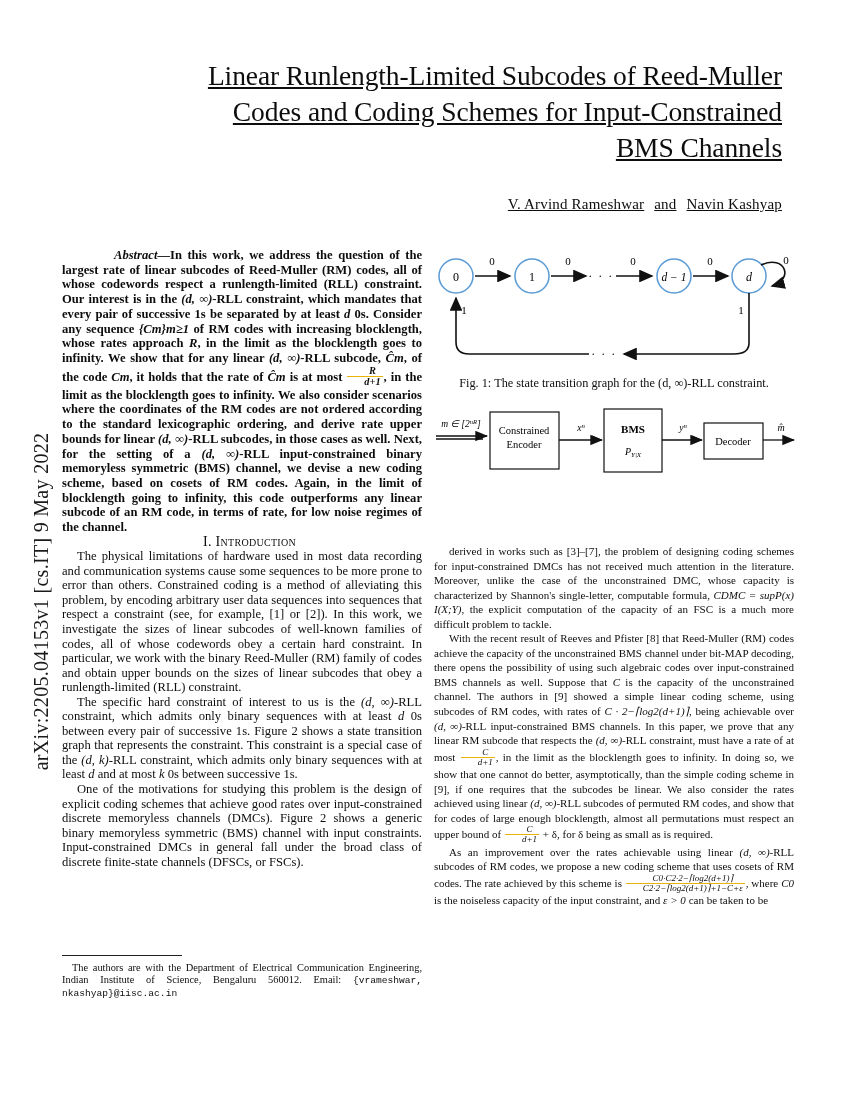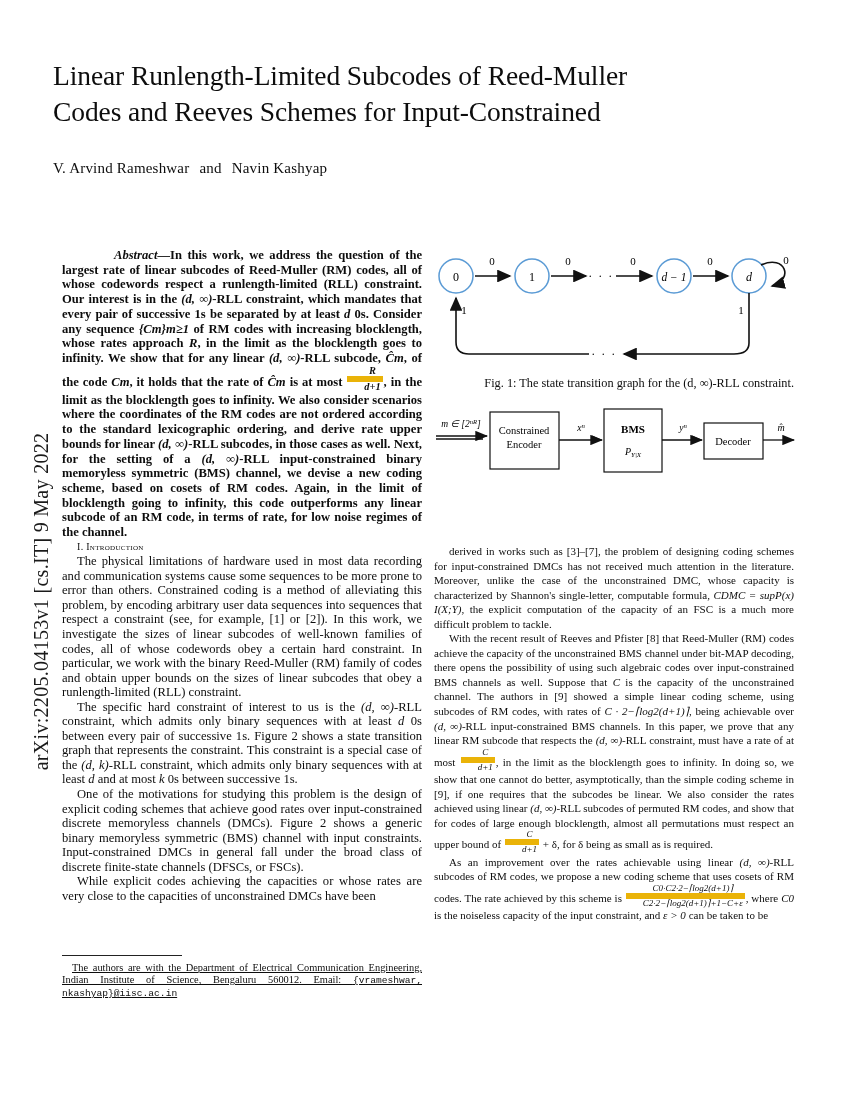--- a/index.html
+++ b/index.html
@@ -28,24 +28,25 @@
     font-family: "Liberation Serif", serif;
     font-size: 20px;
     letter-spacing: 0.3px;
     color: #1a1a1a;
     white-space: nowrap;
   }
 
   
   .title-block {
     position: absolute;
-    left: 53px;
+    left: 70px;
     top: 58px;
     width: 712px;
-    text-align: left;
+    text-align: right;
+    text-decoration: underline;
   }
   .paper-title {
     font-size: 27.5px;
     line-height: 36px;
     font-weight: normal;
     margin: 0;
     letter-spacing: -0.1px;
   }
   .authors {
     margin-top: 30px;
@@ -76,24 +77,24 @@
     margin: 0;
     line-height: 14.7px;
   }
   .abstract .lead {
     font-style: italic;
     font-weight: bold;
     margin-left: 37px;
   }
 
   .sec-head {
-    text-align: left;
+    text-align: center;
     text-indent: 0;
     margin: 12px 0 3px 0;
-    font-size: 10px;
+    font-size: 14px;
     font-variant: small-caps;
     letter-spacing: 0.3px;
   }
 
   
   .footnote-rule {
     position: absolute;
     left: 62px;
     top: 955px;
     width: 120px;
@@ -101,54 +102,53 @@
     background: #222;
   }
   .footnotes {
     position: absolute;
     left: 62px;
     top: 962px;
     width: 360px;
     font-size: 10.4px;
     line-height: 12.2px;
     text-align: justify;
-    text-decoration: underline;
   }
   .footnotes p { margin: 0; text-indent: 10px; }
   .mono { font-family: "Liberation Mono", "DejaVu Sans Mono", monospace; font-size: 9.6px; }
 
   
   .mi { font-style: italic; font-family: "Liberation Serif", serif; }
   .frac {
     display: inline-block;
     vertical-align: -0.45em;
     text-align: center;
     font-size: 0.82em;
     line-height: 1.02;
     margin: 0 1px;
   }
   .frac .num { display: block; padding: 0 2px; }
-  .frac .den { display: block; border-top: 6px solid #eab308; padding: 0 2px; }
+  .frac .den { display: block; border-top: 1px solid #eab308; padding: 0 2px; }
 
   
   .fig1 {
     position: absolute;
     left: 434px;
     top: 248px;
     width: 360px;
     height: 126px;
   }
   .fig1 svg, .fig2 svg { display: block; }
 
   .fig-cap {
     position: absolute;
     width: 360px;
     font-size: 12.3px;
     line-height: 14.4px;
-    text-align: right;
+    text-align: center;
   }
   #fig1-cap { left: 434px; top: 376px; }
   #fig2-cap { left: 434px; top: 487px; }
 
   
   .fig2 {
     position: absolute;
     left: 434px;
     top: 404px;
     width: 362px;
@@ -168,40 +168,40 @@
 </head>
 <body>
 
 <div class="page">
 
   <div class="arxiv-stamp">arXiv:2205.04153v1  [cs.IT]  9 May 2022</div>
 
   <div class="title-block">
     <h1 class="paper-title">
       <span>Linear Runlength-Limited Subcodes of Reed-Muller</span><br>
-      <span>Codes and Reeves Schemes for Input-Constrained</span><br>
+      <span>Codes and Coding Schemes for Input-Constrained</span><br>
+      <span>BMS Channels</span>
     </h1>
     <div class="authors">
       <span>V. Arvind Rameshwar</span><span class="sep"></span><span>and</span><span class="sep"></span><span>Navin Kashyap</span>
     </div>
   </div>
 
   <div class="col col-left">
 
     <p class="abstract"><span class="lead">Abstract—</span><span>In this work, we address the question of the largest rate of linear subcodes of Reed-Muller (RM) codes, all of whose codewords respect a runlength-limited (RLL) constraint. Our interest is in the </span><span class="mi">(d, ∞)</span><span>-RLL constraint, which mandates that every pair of successive 1s be separated by at least </span><span class="mi">d</span><span> 0s. Consider any sequence </span><span class="mi">{Cm}m≥1</span><span> of RM codes with increasing blocklength, whose rates approach </span><span class="mi">R</span><span>, in the limit as the blocklength goes to infinity. We show that for any linear </span><span class="mi">(d, ∞)</span><span>-RLL subcode, </span><span class="mi">Ĉm</span><span>, of the code </span><span class="mi">Cm</span><span>, it holds that the rate of </span><span class="mi">Ĉm</span><span> is at most </span><span class="frac"><span class="num mi">R</span><span class="den mi">d+1</span></span><span>, in the limit as the blocklength goes to infinity. We also consider scenarios where the coordinates of the RM codes are not ordered according to the standard lexicographic ordering, and derive rate upper bounds for linear </span><span class="mi">(d, ∞)</span><span>-RLL subcodes, in those cases as well. Next, for the setting of a </span><span class="mi">(d, ∞)</span><span>-RLL input-constrained binary memoryless symmetric (BMS) channel, we devise a new coding scheme, based on cosets of RM codes. Again, in the limit of blocklength going to infinity, this code outperforms any linear subcode of an RM code, in terms of rate, for low noise regimes of the channel.</span></p>
 
     <p class="sec-head">I.  Introduction</p>
 
     <p>The physical limitations of hardware used in most data recording and communication systems cause some sequences to be more prone to error than others. Constrained coding is a method of alleviating this problem, by encoding arbitrary user data sequences into sequences that respect a constraint (see, for example, [1] or [2]). In this work, we investigate the sizes of linear subcodes of well-known families of codes, all of whose codewords obey a certain hard constraint. In particular, we work with the binary Reed-Muller (RM) family of codes and obtain upper bounds on the sizes of linear subcodes that obey a runlength-limited (RLL) constraint.</p>
 
     <p><span>The specific hard constraint of interest to us is the </span><span class="mi">(d, ∞)</span><span>-RLL constraint, which admits only binary sequences with at least </span><span class="mi">d</span><span> 0s between every pair of successive 1s. Figure 2 shows a state transition graph that represents the constraint. This constraint is a special case of the </span><span class="mi">(d, k)</span><span>-RLL constraint, which admits only binary sequences with at least </span><span class="mi">d</span><span> and at most </span><span class="mi">k</span><span> 0s between successive 1s.</span></p>
 
     <p>One of the motivations for studying this problem is the design of explicit coding schemes that achieve good rates over input-constrained discrete memoryless channels (DMCs). Figure 2 shows a generic binary memoryless symmetric (BMS) channel with input constraints. Input-constrained DMCs in general fall under the broad class of discrete finite-state channels (DFSCs, or FSCs).</p>
 
-    <p>While explicit codes achieving the capacities or whose rates are very close to the capacities of unconstrained DMCs have been</p>
   </div>
 
   <div class="footnote-rule"></div>
   <div class="footnotes">
     <p><span>The authors are with the Department of Electrical Communication Engineering, Indian Institute of Science, Bengaluru 560012. Email: </span><span class="mono">{vrameshwar, nkashyap}@iisc.ac.in</span></p>
   </div>
 
   <div class="fig1">
     <svg width="360" height="126" viewBox="0 0 360 126">
       <defs>

